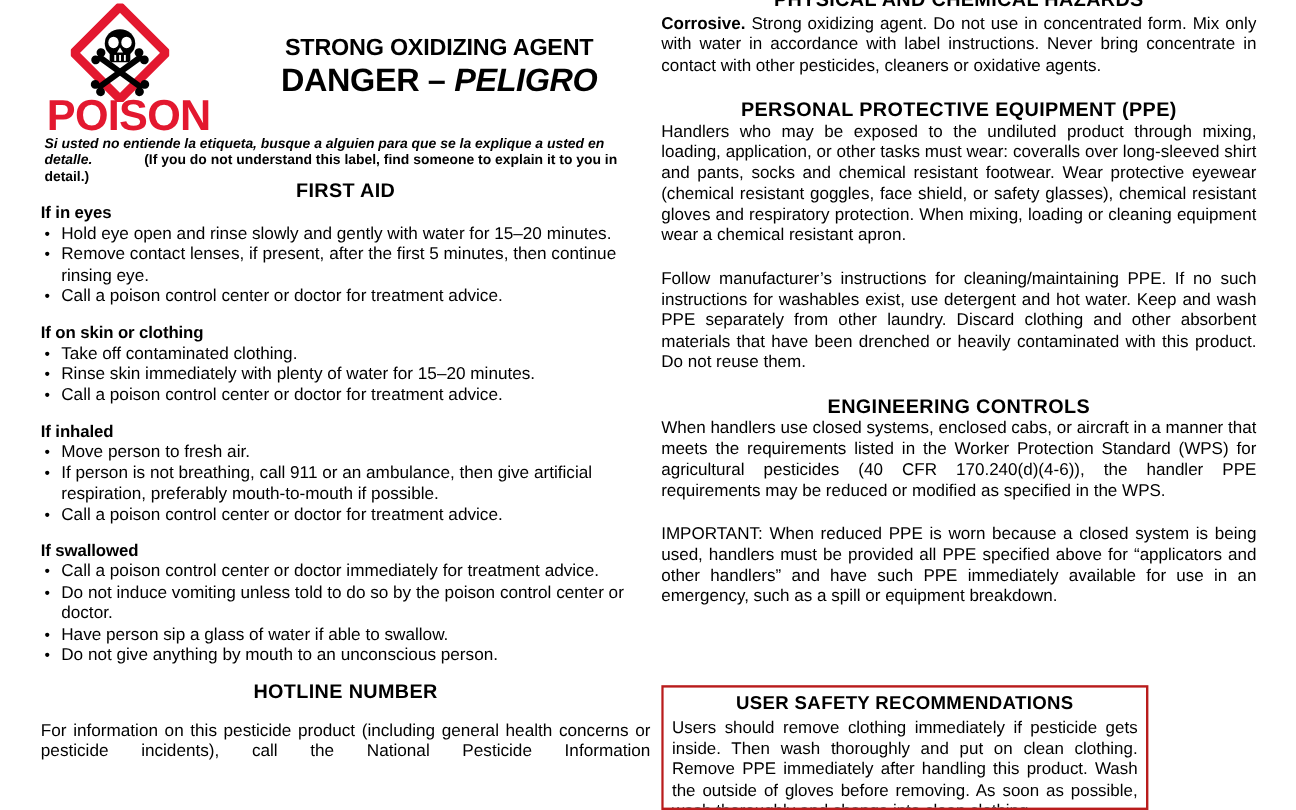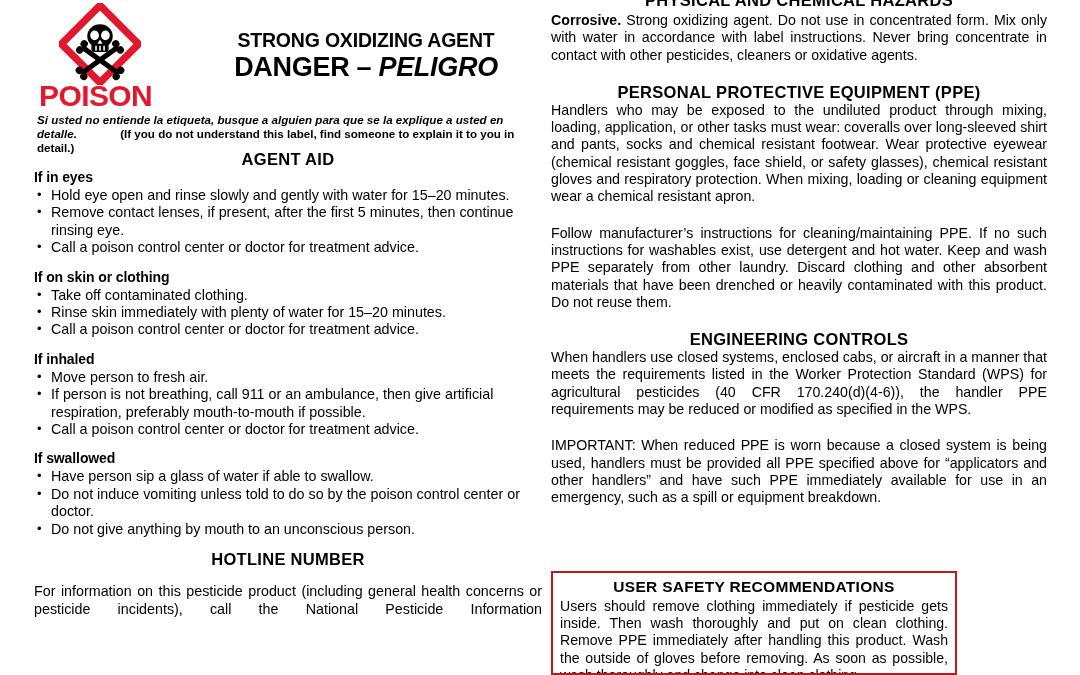--- a/index.html
+++ b/index.html
@@ -82,21 +82,21 @@
   .line-danger .peligro {
     font-style: italic;
   }
 
   .poison-word {
     position: absolute;
     left: 5px;
     top: 80px;
     color: #e3182f;
     font-weight: bold;
-    font-size: 30px;
+    font-size: 36px;
     line-height: 32px;
     letter-spacing: -0.6px;
   }
 
   .spanish-note {
     position: absolute;
     left: 3px;
     top: 113px;
     width: 505px;
     font-size: 11.6px;
@@ -255,21 +255,21 @@
       <div class="signal-text">
         <div class="line-strong-ox">STRONG OXIDIZING AGENT</div>
         <div class="line-danger"><span>DANGER – </span><span class="peligro">PELIGRO</span></div>
       </div>
 
       <div class="poison-word">POISON</div>
 
       <div class="spanish-note"><span class="es">Si usted no entiende la etiqueta, busque a alguien para que se la explique a usted en detalle. </span><span class="en">(If you do not understand this label, find someone to explain it to you in detail.)</span></div>
     </div>
 
-    <h2 class="section-head firstaid-title">AGENT AID</h2>
+    <h2 class="section-head firstaid-title">FIRST AID</h2>
 
     <div class="aid-group">
       <h3 class="sub-head">If in eyes</h3>
       <ul class="bullets">
         <li>Hold eye open and rinse slowly and gently with water for 15–20 minutes.</li>
         <li>Remove contact lenses, if present, after the first 5 minutes, then continue rinsing eye.</li>
         <li>Call a poison control center or doctor for treatment advice.</li>
       </ul>
     </div>
 
@@ -287,22 +287,23 @@
       <ul class="bullets">
         <li>Move person to fresh air.</li>
         <li>If person is not breathing, call 911 or an ambulance, then give artificial respiration, preferably mouth-to-mouth if possible.</li>
         <li>Call a poison control center or doctor for treatment advice.</li>
       </ul>
     </div>
 
     <div class="aid-group">
       <h3 class="sub-head">If swallowed</h3>
       <ul class="bullets">
+        <li>Call a poison control center or doctor immediately for treatment advice.</li>
+        <li>Do not induce vomiting unless told to do so by the poison control center or doctor.</li>
         <li>Have person sip a glass of water if able to swallow.</li>
-        <li>Do not induce vomiting unless told to do so by the poison control center or doctor.</li>
         <li>Do not give anything by mouth to an unconscious person.</li>
       </ul>
     </div>
 
     <h2 class="section-head hotline-title">HOTLINE NUMBER</h2>
     <p class="hotline-body">For information on this pesticide product (including general health concerns or pesticide incidents), call the National Pesticide Information</p>
 
   </div>
 
   <div class="col-right">

